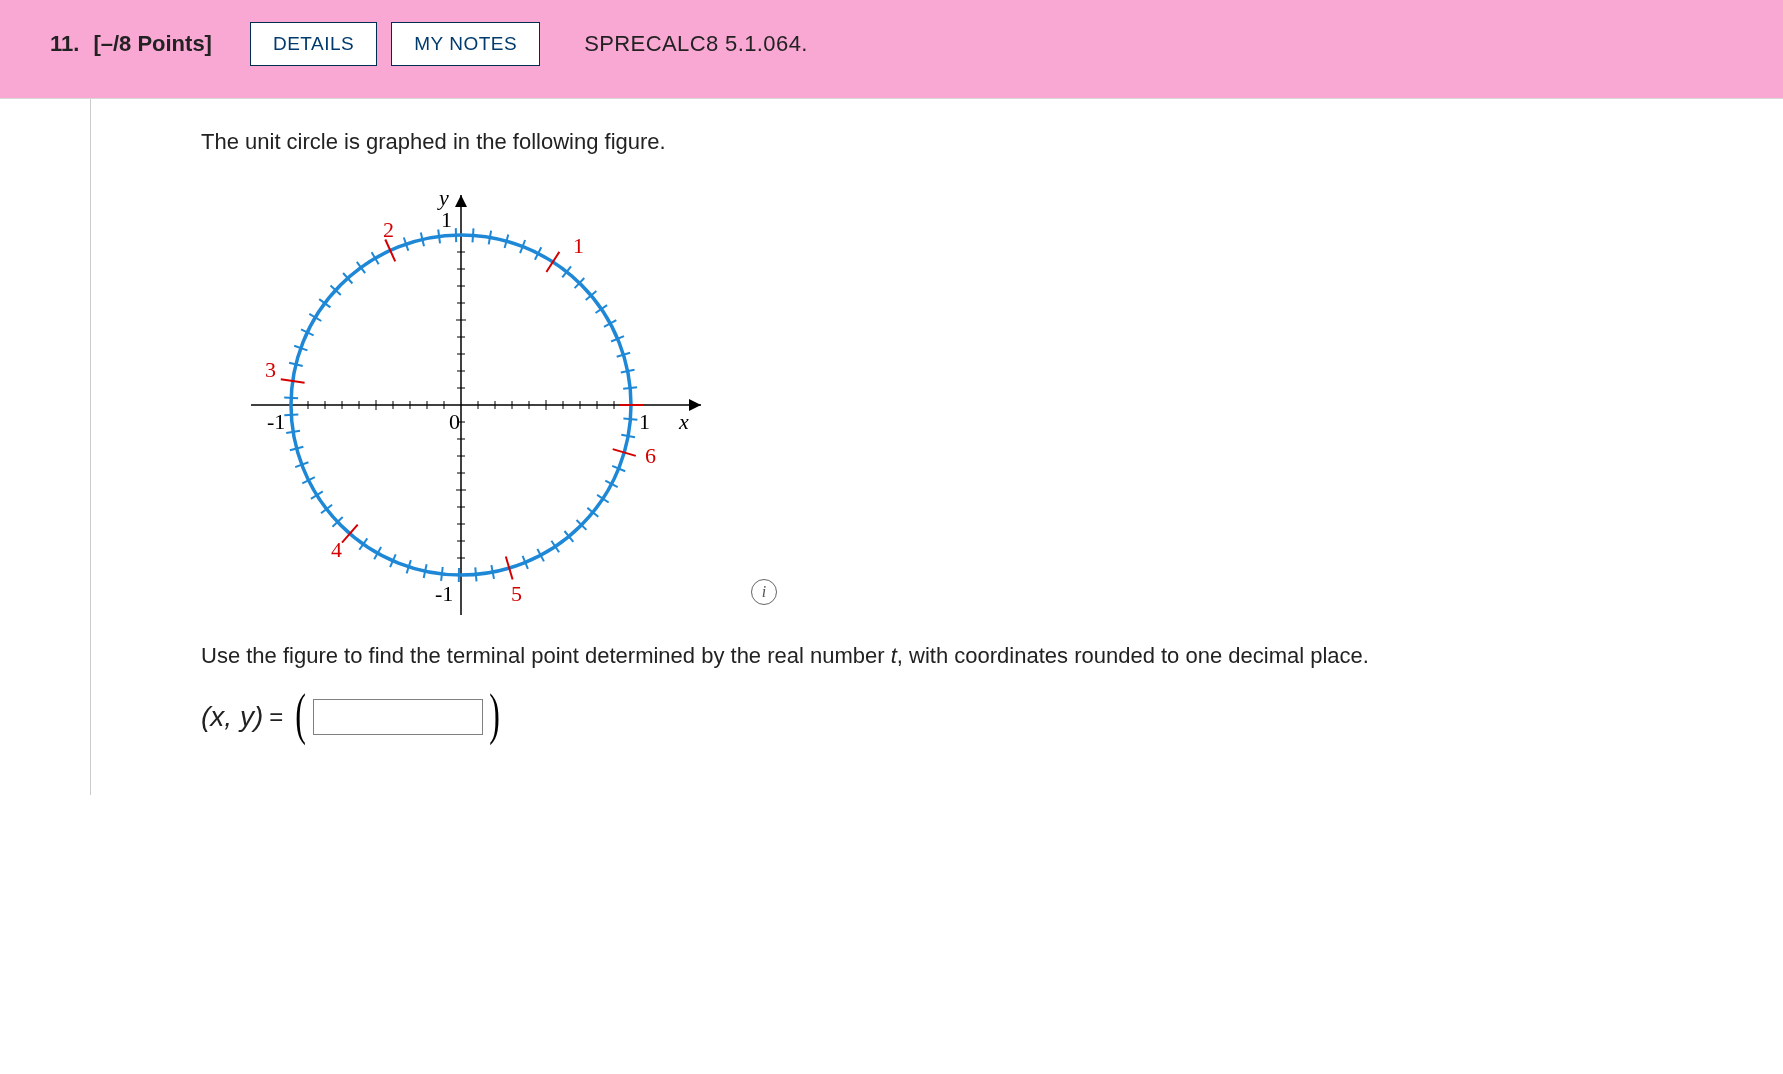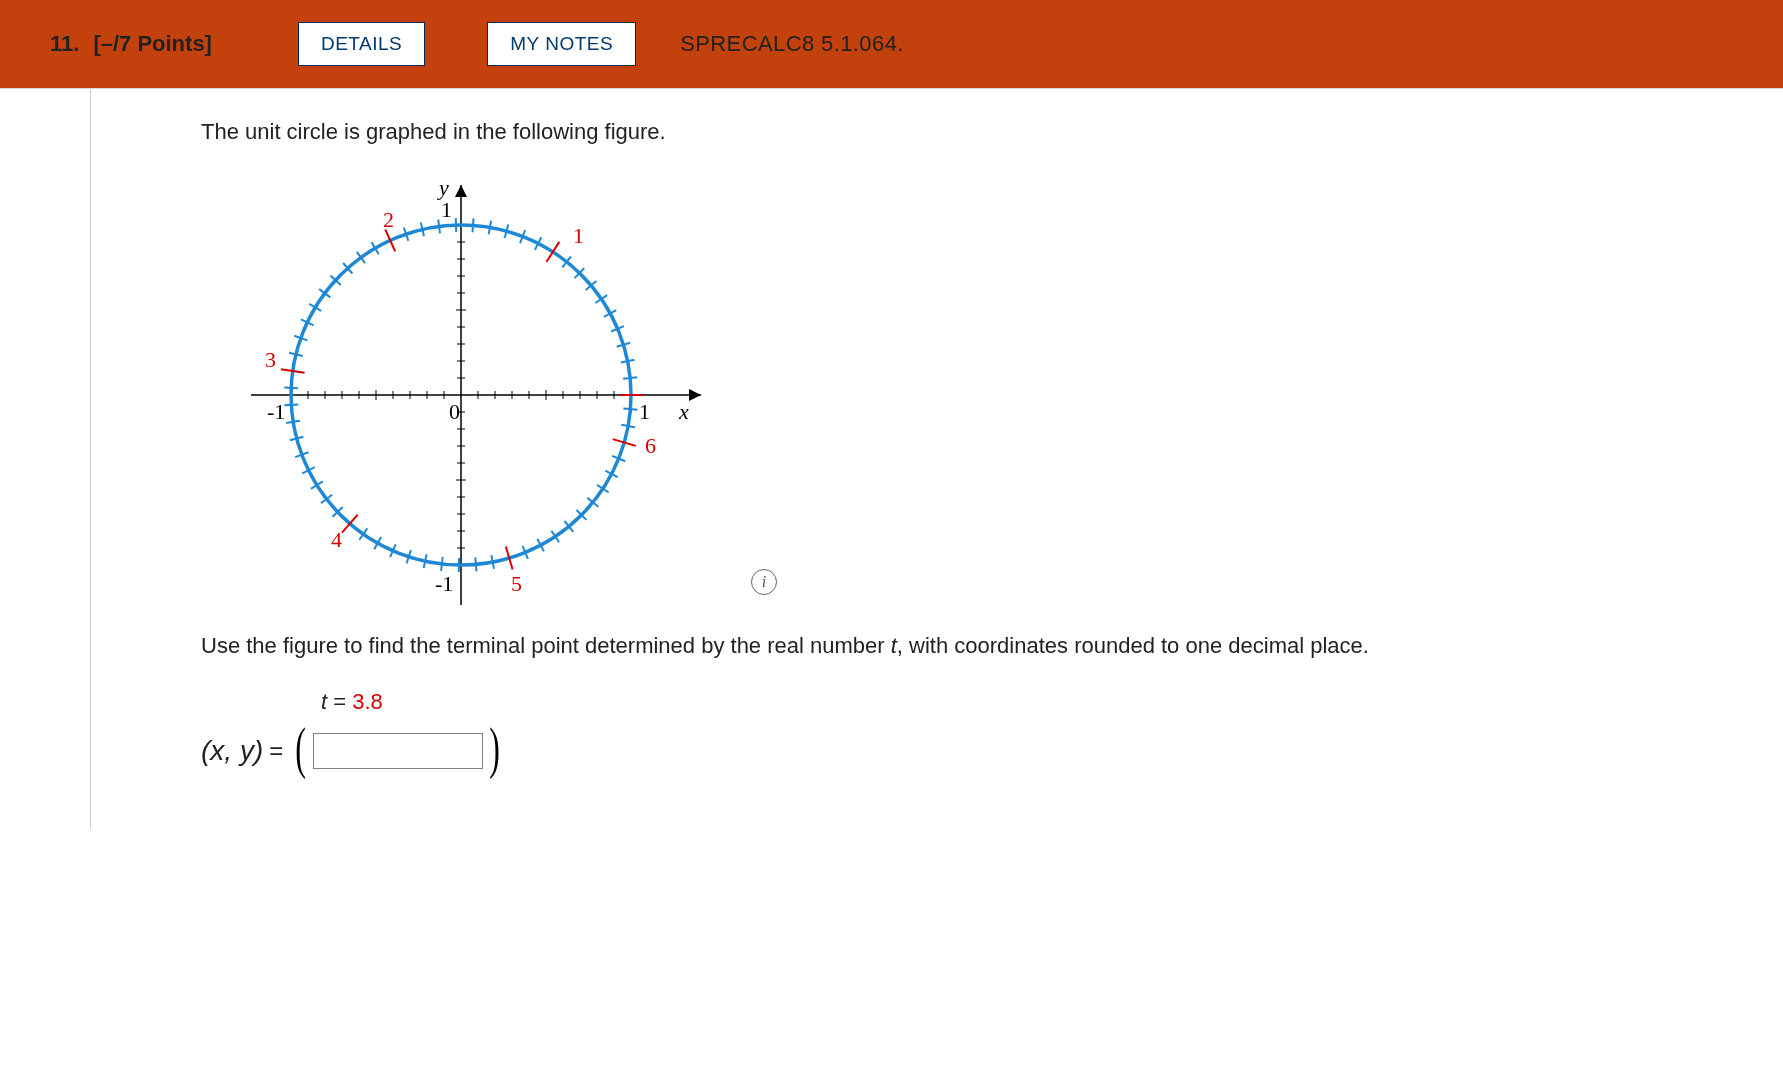--- a/index.html
+++ b/index.html
@@ -7,22 +7,22 @@
     margin: 0;
     font-family: "Helvetica Neue", Helvetica, Arial, sans-serif;
     font-size: 19px;
     color: #222;
     background: #fff;
   }
   .header-bar {
     display: flex;
     align-items: center;
     gap: 14px;
-    padding: 22px 28px 22px 50px;
-    background: #c2410c;
+    padding: 22px 28px 32px 50px;
+    background: #f9a8d4;
     border-bottom: 1px solid #d8d8d8;
   }
   .q-number {
     font-weight: 700;
     font-size: 22px;
   }
   .points {
     font-weight: 700;
     font-size: 22px;
     margin-right: 24px;
@@ -31,21 +31,20 @@
     display: inline-flex;
     align-items: center;
     justify-content: center;
     padding: 10px 22px;
     border: 1px solid #002b55;
     color: #003a6e;
     background: #fff;
     font-size: 19px;
     letter-spacing: 0.5px;
     cursor: pointer;
-    margin-left: 48px;
   }
   .source {
     margin-left: 30px;
     font-size: 22px;
     font-weight: 400;
     letter-spacing: 0.4px;
   }
   .content {
     padding: 30px 40px 60px 110px;
     border-left: 1px solid #ccc;
@@ -123,21 +122,21 @@
     font-size: 18px;
     padding: 2px 6px;
     margin: 0 2px;
   }
 </style>
 </head>
 <body>
 
 <div class="header-bar">
   <span class="q-number">11.</span>
-  <span class="points">[–/7 Points]</span>
+  <span class="points">[–/8 Points]</span>
   <button class="btn">DETAILS</button>
   <button class="btn">MY NOTES</button>
   <span class="source">SPRECALC8 5.1.064.</span>
 </div>
 
 <div class="content">
   <div class="prompt">The unit circle is graphed in the following figure.</div>
 
   <div class="figure-wrap">
     <svg class="unit-circle-svg" width="540" height="440" viewBox="0 0 540 440">
@@ -283,23 +282,20 @@
         </g>
       </g>
     </svg>
     <span class="info-icon">i</span>
   </div>
 
   <div class="instruction">
     <span>Use the figure to find the terminal point determined by the real number </span><span class="var-t">t</span><span>, with coordinates rounded to one decimal place.</span>
   </div>
 
-  <div class="t-line">
-    <span class="t-var">t</span><span> = </span><span class="t-val">3.8</span>
-  </div>
 
   <div class="answer-line">
     <span class="xy-label">(x, y)</span>
     <span class="eq"> = </span>
     <span class="paren">(</span>
     <input class="answer-input" type="text" style="">
     <span class="paren">)</span>
   </div>
 </div>
 

